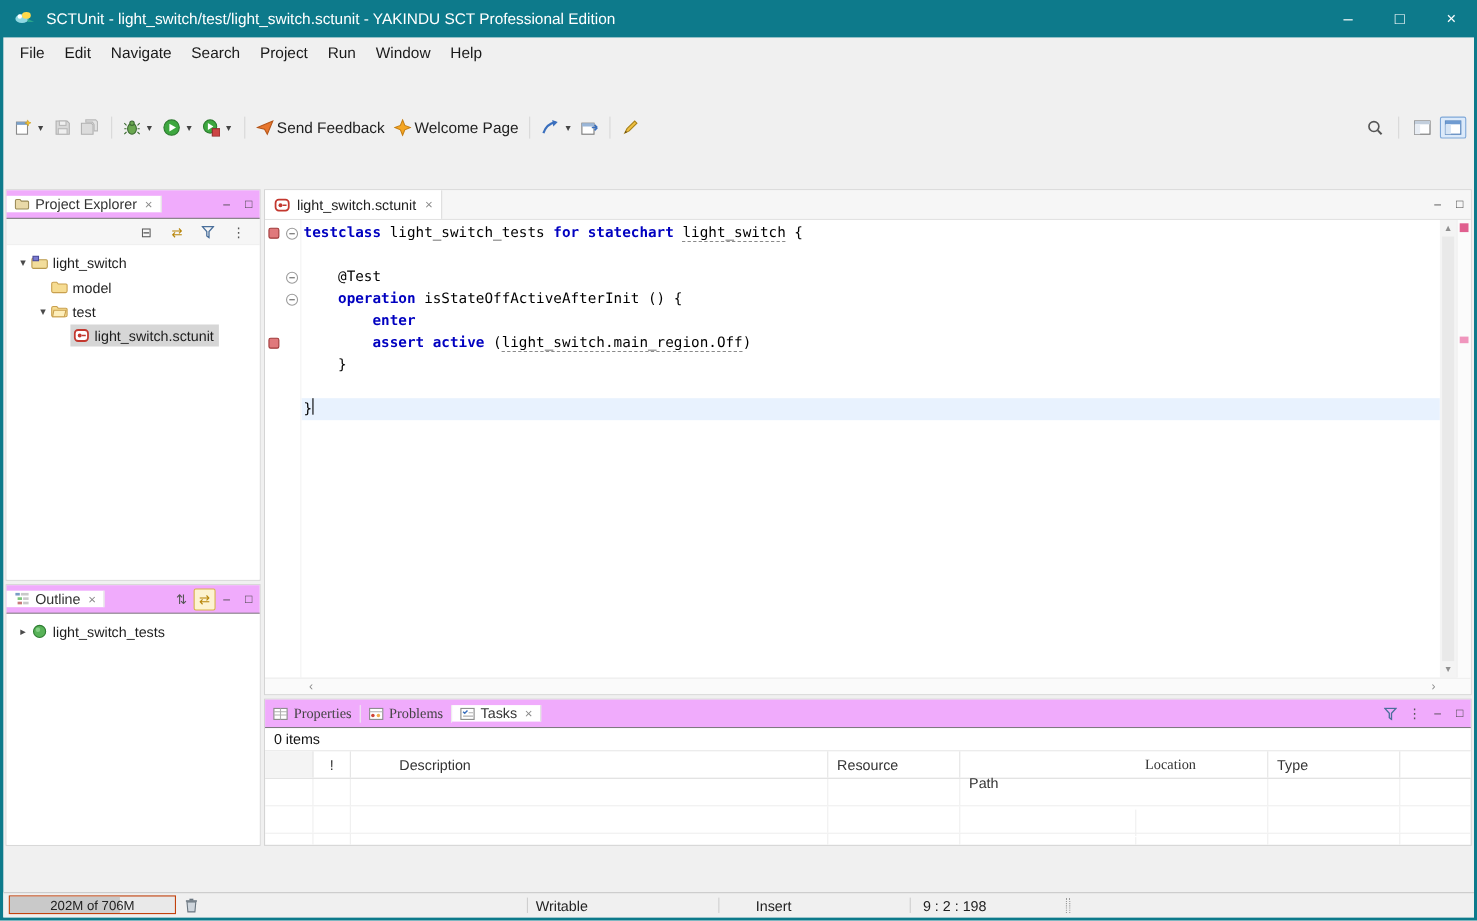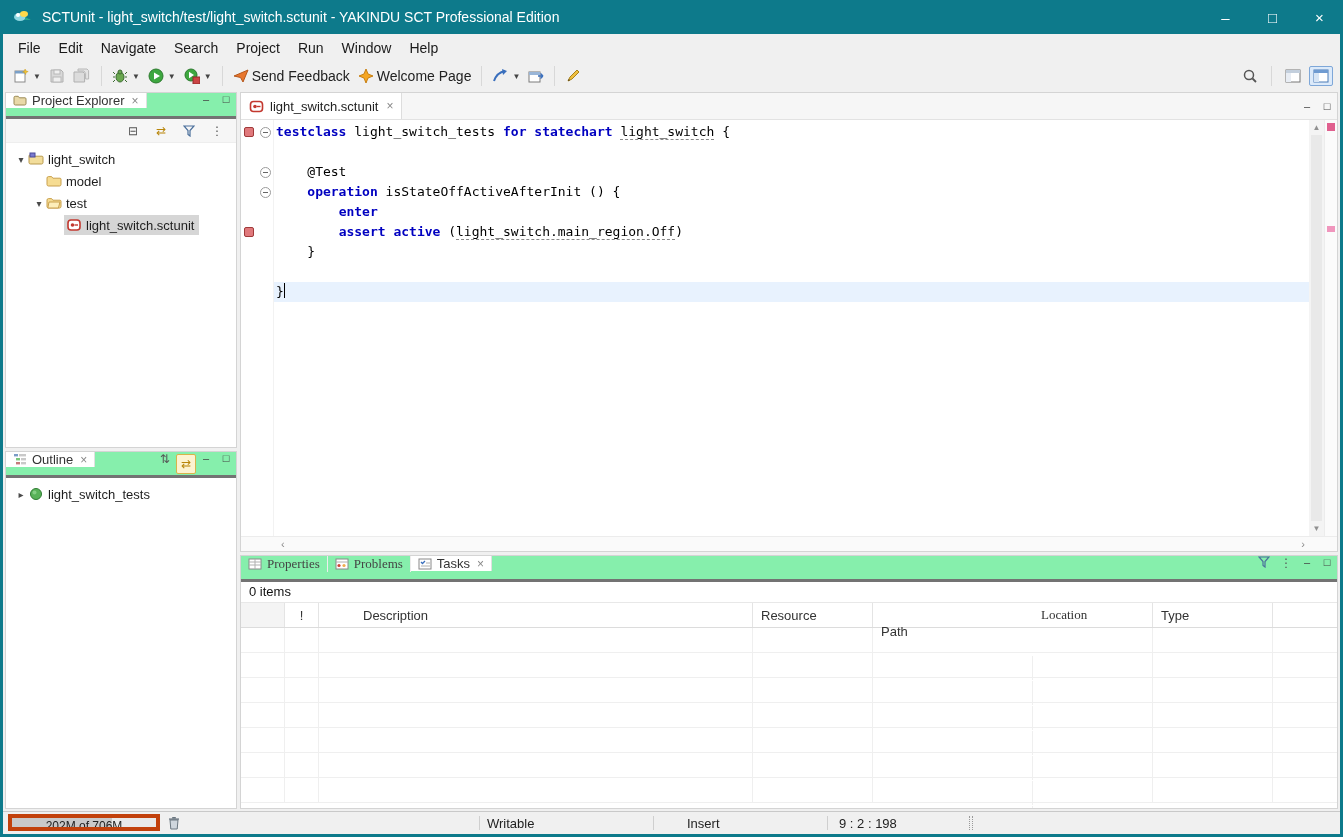--- a/index.html
+++ b/index.html
@@ -6,42 +6,42 @@
   body { margin:0; background:#fff; font-family:"Liberation Sans", sans-serif; }
 
   .window { width:1343px; height:837px; background:#0d7a8b; display:flex; flex-direction:column; overflow:hidden; }
 
   
   .titlebar { height:34px; flex:none; display:flex; align-items:center; padding-left:12px; color:#fff; font-size:14px; }
   .app-icon { margin-right:10px; display:flex; }
   .title-controls { margin-left:auto; display:flex; height:100%; }
   .tc-btn { width:47px; display:flex; align-items:center; justify-content:center; color:#fff; font-size:15px; }
 
-  .app { flex:1; margin:0 3px 3px 3px; background:#f0f0f0; display:flex; flex-direction:column; min-height:0; }
+  .app { flex:1; margin:0 3px 3px 3px; background:#f0f0f0; display:flex; flex-direction:column; min-height:0;gap:40px; }
 
   
   .menubar { height:27px; flex:none; display:flex; align-items:center; font-size:14px; color:#1a1a1a; padding-left:6px; }
   .menu-item { padding:3px 9px; }
   .toolbar { height:30px; flex:none; display:flex; align-items:center; padding:0 7px; gap:2px; font-size:14px; color:#222; }
   .tb-sep { width:1px; height:20px; background:#d8d8d8; margin:0 5px; flex:none; }
   .tb-btn { display:flex; align-items:center; gap:3px; padding:3px 3px; border-radius:2px; }
   .dd { font-size:8px; color:#444; margin-left:1px; }
   .tb-right { margin-left:auto; display:flex; align-items:center; gap:5px; }
   .persp-btn { display:flex; align-items:center; padding:2px 3px; border-radius:2px; }
   .persp-btn.active { border:1px solid #7ea7d8; background:#dceafa; }
 
   
   .main { flex:1; display:flex; min-height:0; padding:1px 2px 2px 2px; gap:3px; }
   .left-col { width:232px; flex:none; display:flex; flex-direction:column; gap:3px; min-height:0; }
   .right-col { flex:1; display:flex; flex-direction:column; gap:3px; min-width:0; min-height:0; }
   .panel { background:#fff; border:1px solid #d4d4d4; display:flex; flex-direction:column; min-height:0; }
   .explorer-panel { height:356px; flex:none; }
   .outline-panel { flex:1; }
 
-  .view-header { height:26px; flex:none; display:flex; align-items:flex-start; background:#86efac; border-bottom:3px solid #737373; }
+  .view-header { height:26px; flex:none; display:flex; align-items:center; background:#f0abfc; border-bottom:1px solid #737373; }
   .view-tab { display:flex; align-items:center; gap:5px; padding:0 7px; background:#fff; border-right:1px solid #e0e0e0; font-size:13px; color:#333; }
   .view-tab.unsel { background:transparent; border-right:1px solid #ededed; color:#444;font-family:Liberation Serif, serif; }
   .close { font-size:12px; color:#888; margin-left:2px; }
   .spacer { flex:1; }
   .hbtn { width:22px; display:flex; align-items:center; justify-content:center; color:#555; font-size:12px; }
   .hbtn.toggled { border:1px solid #d8b44a; background:#fdf3d1; width:20px; height:20px; align-self:center; border-radius:2px; }
   .mm { width:20px; display:flex; align-items:center; justify-content:center; color:#444; font-size:11px; }
 
   .view-toolbar { height:24px; flex:none; display:flex; align-items:center; justify-content:flex-end; gap:6px; padding:0 8px; background:#f6f6f6; border-bottom:1px solid #eeeeee; color:#555; }
 
@@ -91,21 +91,21 @@
   .c0 { width:44px; flex:none; } .c1 { width:34px; flex:none; justify-content:center; }
   .c2 { width:398px; flex:none;margin-left:36px; } .c3 { width:120px; flex:none; } .c4 { width:160px; flex:none;margin-top:28px; }
   .c5 { width:120px; flex:none;font-family:Liberation Serif, serif; } .c6 { width:120px; flex:none; } .c7 { flex:1; border-right:none; }
   .tbody { flex:1; overflow:hidden; }
   .trow { display:flex; height:25px; border-bottom:1px solid #efefef; }
   .tc { border-right:1px solid #efefef; height:100%; }
   .tc.c7 { border-right:none; }
 
   
   .statusbar { height:23px; flex:none; background:#f0f0f0; border-top:1px solid #c9c9c9; position:relative; font-size:13px; color:#222; }
-  .heap { position:absolute; left:5px; top:2px; width:152px; height:17px; border:4px solid #c2410c; background:#e9e9e9; font-size:12px; line-height:16px; text-align:center; overflow:hidden; }
+  .heap { position:absolute; left:5px; top:2px; width:152px; height:17px; border:1px solid #c2410c; background:#e9e9e9; font-size:12px; line-height:16px; text-align:center; overflow:hidden; }
   .heap-used { position:absolute; left:0; top:0; bottom:0; width:100px; background:#c9c9c9; }
   .heap-label { position:relative; }
   .trash-btn { position:absolute; left:162px; top:3px; width:18px; height:16px; display:flex; align-items:center; justify-content:center; }
   .sb-sep { position:absolute; top:4px; bottom:4px; width:1px; background:#cfcfcf; }
   .sb-text { position:absolute; top:4px; }
   .sb-handle { position:absolute; left:966px; top:4px; width:4px; height:14px; border-left:1px dotted #999; border-right:1px dotted #999; }
 </style>
 </head>
 <body>
 

